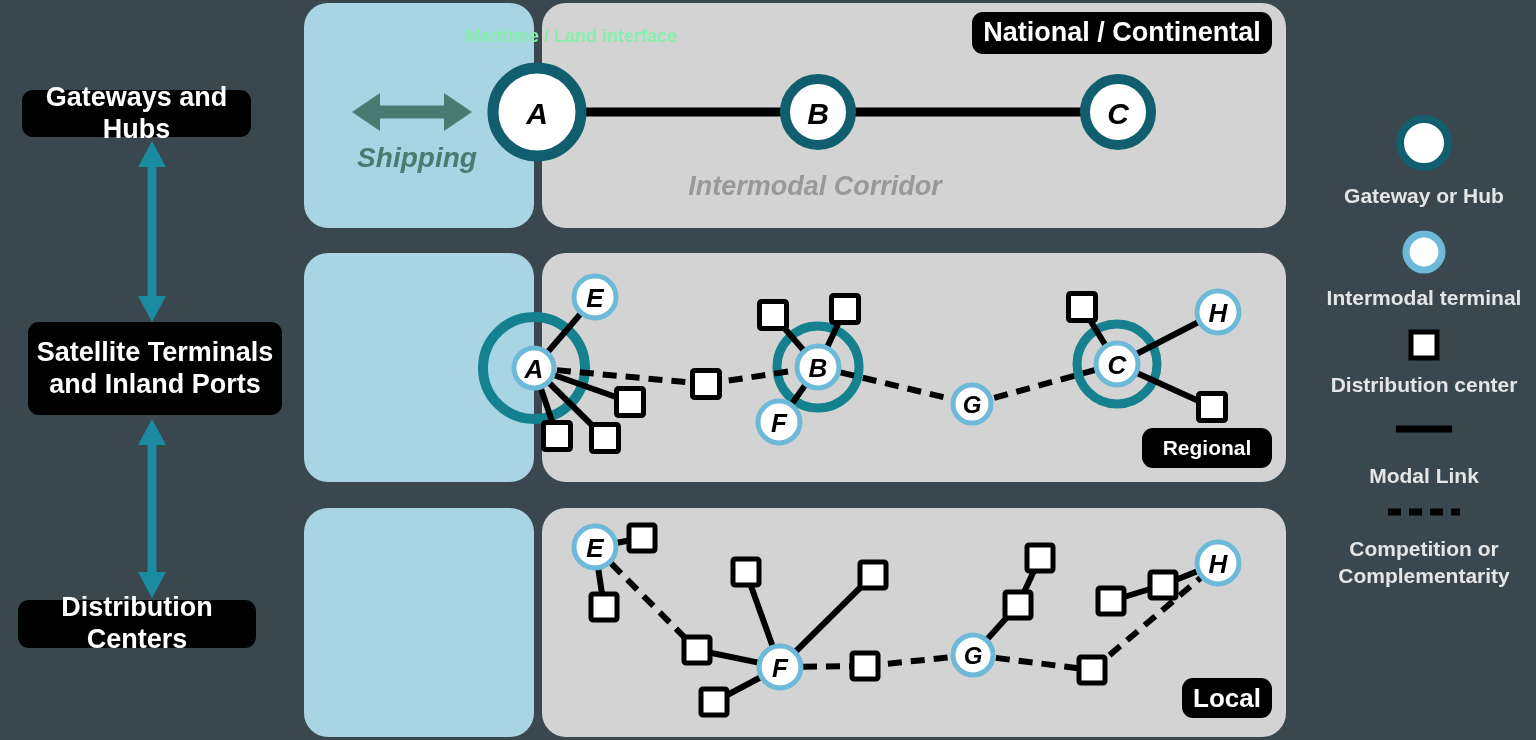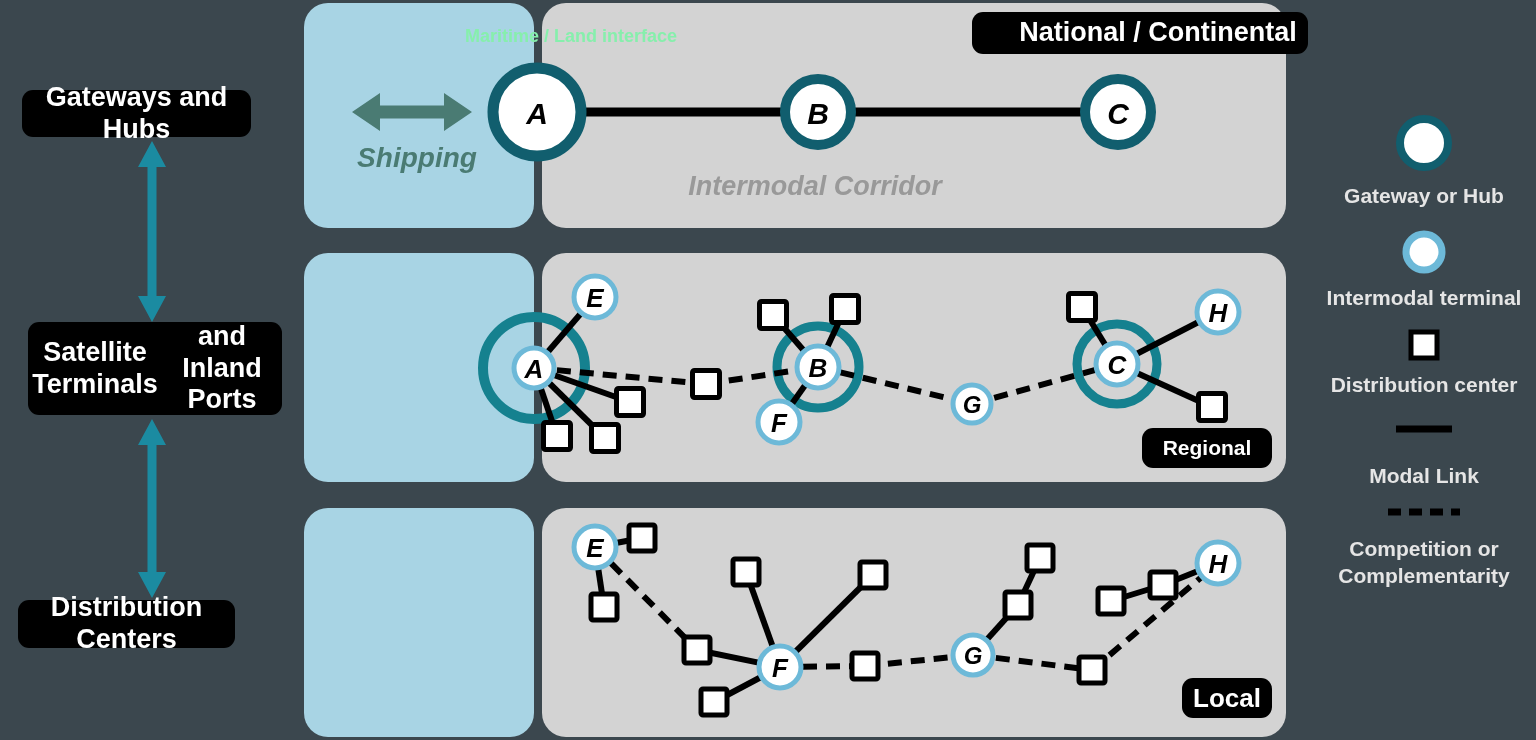--- a/index.html
+++ b/index.html
@@ -138,29 +138,29 @@
         <text x="595" y="547" text-anchor="middle" dominant-baseline="central" dy="0.04em" fill="#000" font-family="&quot;Liberation Sans&quot;,&quot;DejaVu Sans&quot;,sans-serif" font-size="26" font-weight="bold" font-style="italic">E</text>
         <text x="780" y="667" text-anchor="middle" dominant-baseline="central" dy="0.04em" fill="#000" font-family="&quot;Liberation Sans&quot;,&quot;DejaVu Sans&quot;,sans-serif" font-size="26" font-weight="bold" font-style="italic">F</text>
         <text x="973" y="655" text-anchor="middle" dominant-baseline="central" dy="0.04em" fill="#000" font-family="&quot;Liberation Sans&quot;,&quot;DejaVu Sans&quot;,sans-serif" font-size="24" font-weight="bold" font-style="italic">G</text>
         <text x="1218" y="563" text-anchor="middle" dominant-baseline="central" dy="0.04em" fill="#000" font-family="&quot;Liberation Sans&quot;,&quot;DejaVu Sans&quot;,sans-serif" font-size="26" font-weight="bold" font-style="italic">H</text>
       </g>
     </svg>
 
   <div class="badge" style="left:22px;top:90px;width:229px;height:47px;font-size:27px;">
     <span>Gateways and Hubs</span>
   </div>
-  <div class="badge" style="left:28px;top:322px;width:254px;height:93px;font-size:27px;flex-direction:row;">
+  <div class="badge" style="left:28px;top:322px;width:254px;height:93px;font-size:27px;flex-direction:column;">
     <span>Satellite Terminals</span>
     <span>and Inland Ports</span>
   </div>
-  <div class="badge" style="left:18px;top:600px;width:217px;height:48px;font-size:27px;">
+  <div class="badge" style="left:18px;top:600px;width:238px;height:48px;font-size:27px;">
     <span>Distribution Centers</span>
   </div>
 
-  <div class="badge" style="left:972px;top:12px;width:300px;height:42px;font-size:27px;padding-left:36px;">
+  <div class="badge" style="left:972px;top:12px;width:300px;height:42px;font-size:27px;">
     <span>National / Continental</span>
   </div>
   <div class="badge" style="left:1142px;top:428px;width:130px;height:40px;font-size:21px;">
     <span>Regional</span>
   </div>
   <div class="badge" style="left:1182px;top:678px;width:90px;height:40px;font-size:26px;">
     <span>Local</span>
   </div>
 
   <div class="txt maritime" style="left:440px;top:26px;width:262px;">Maritime / Land interface</div>

